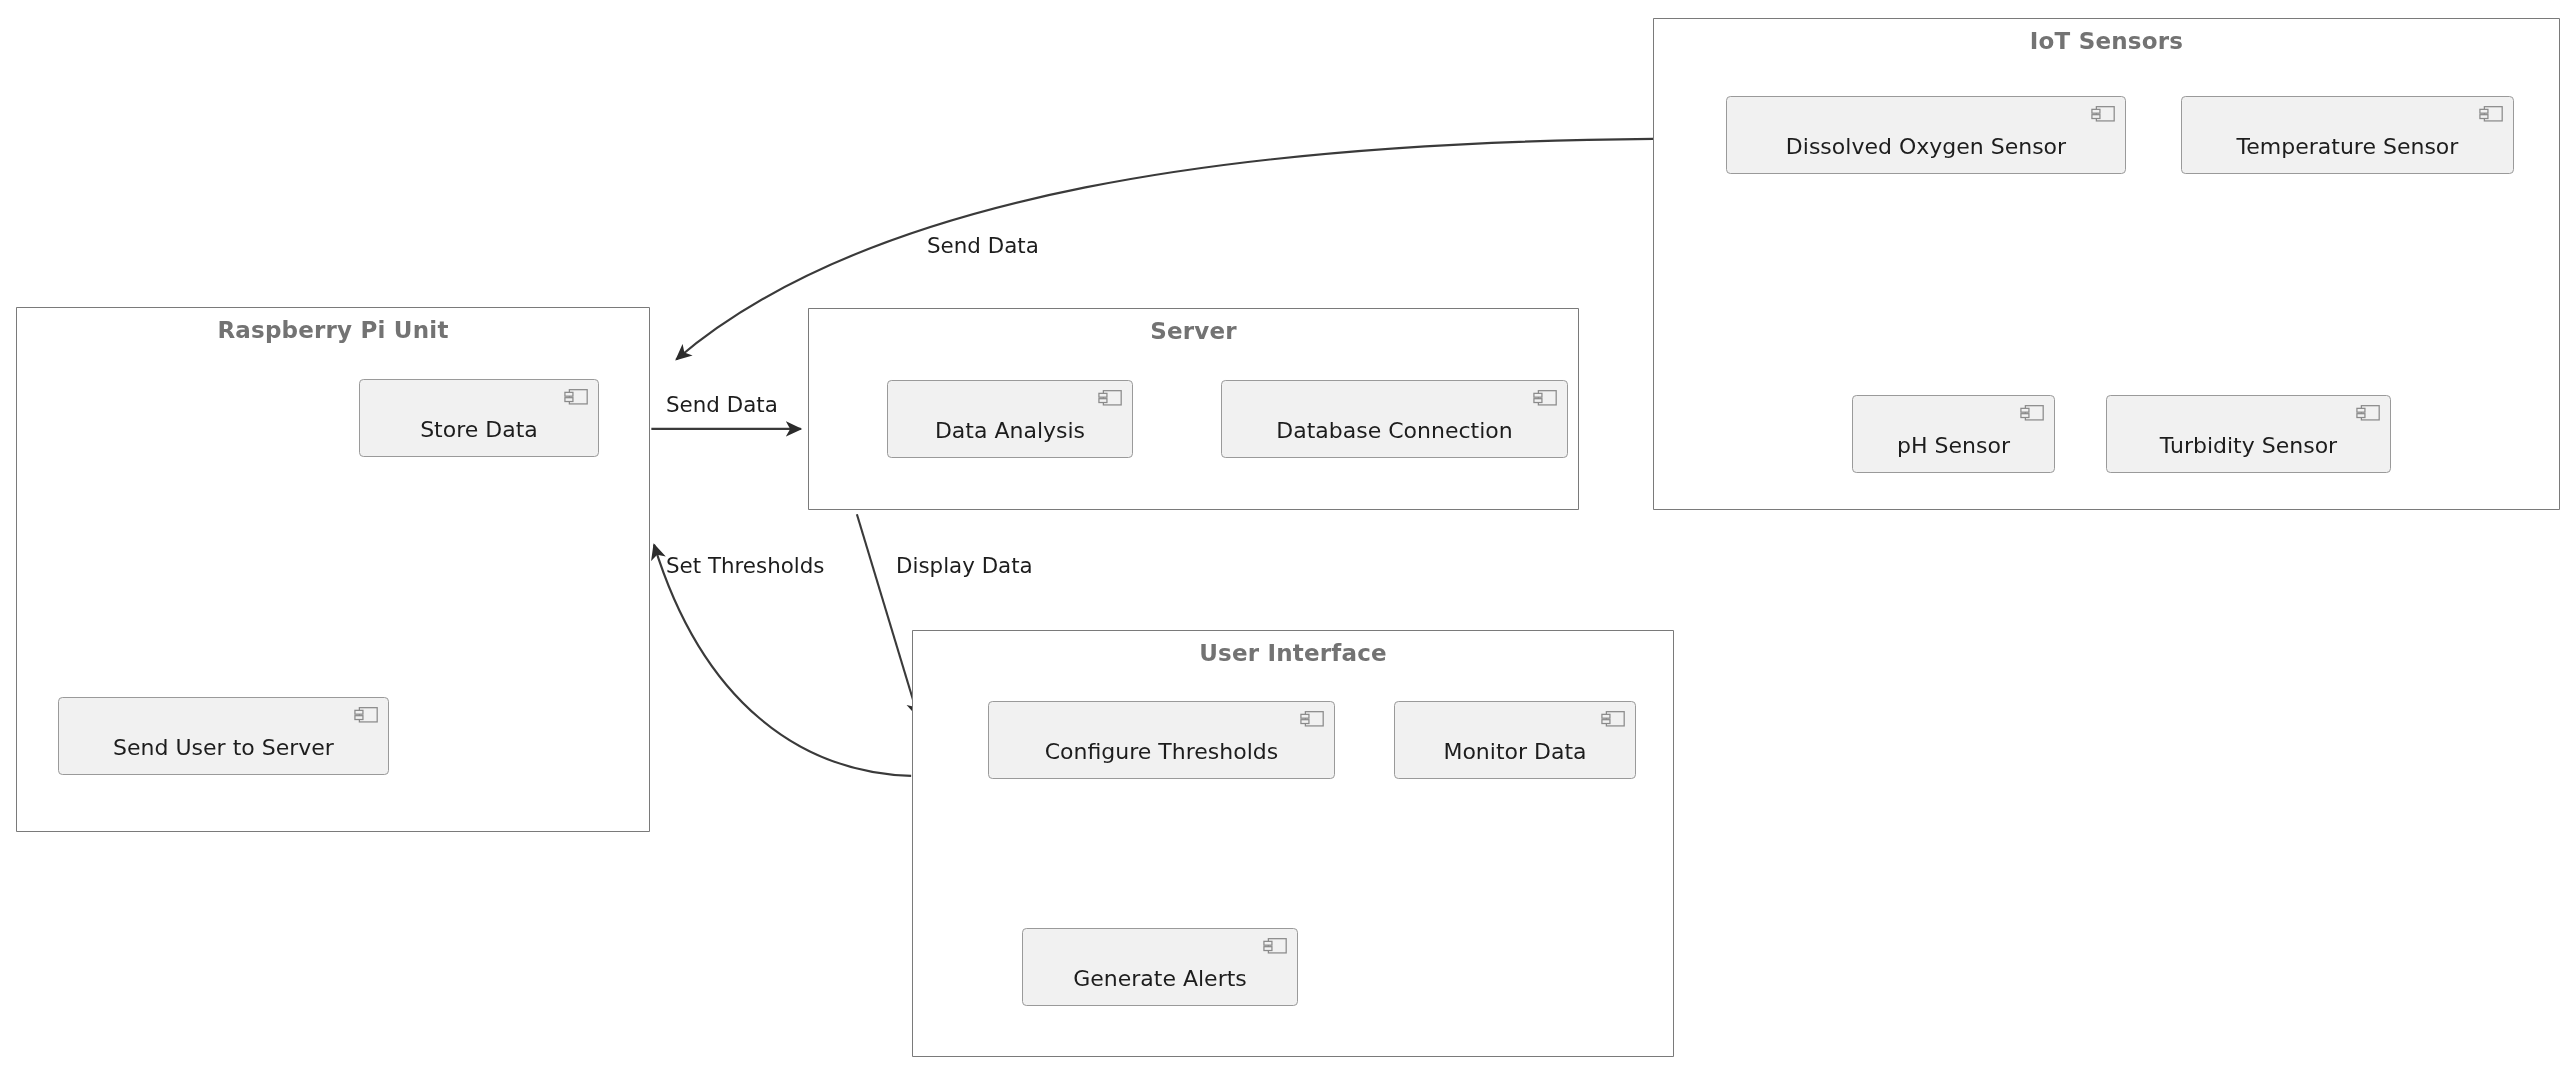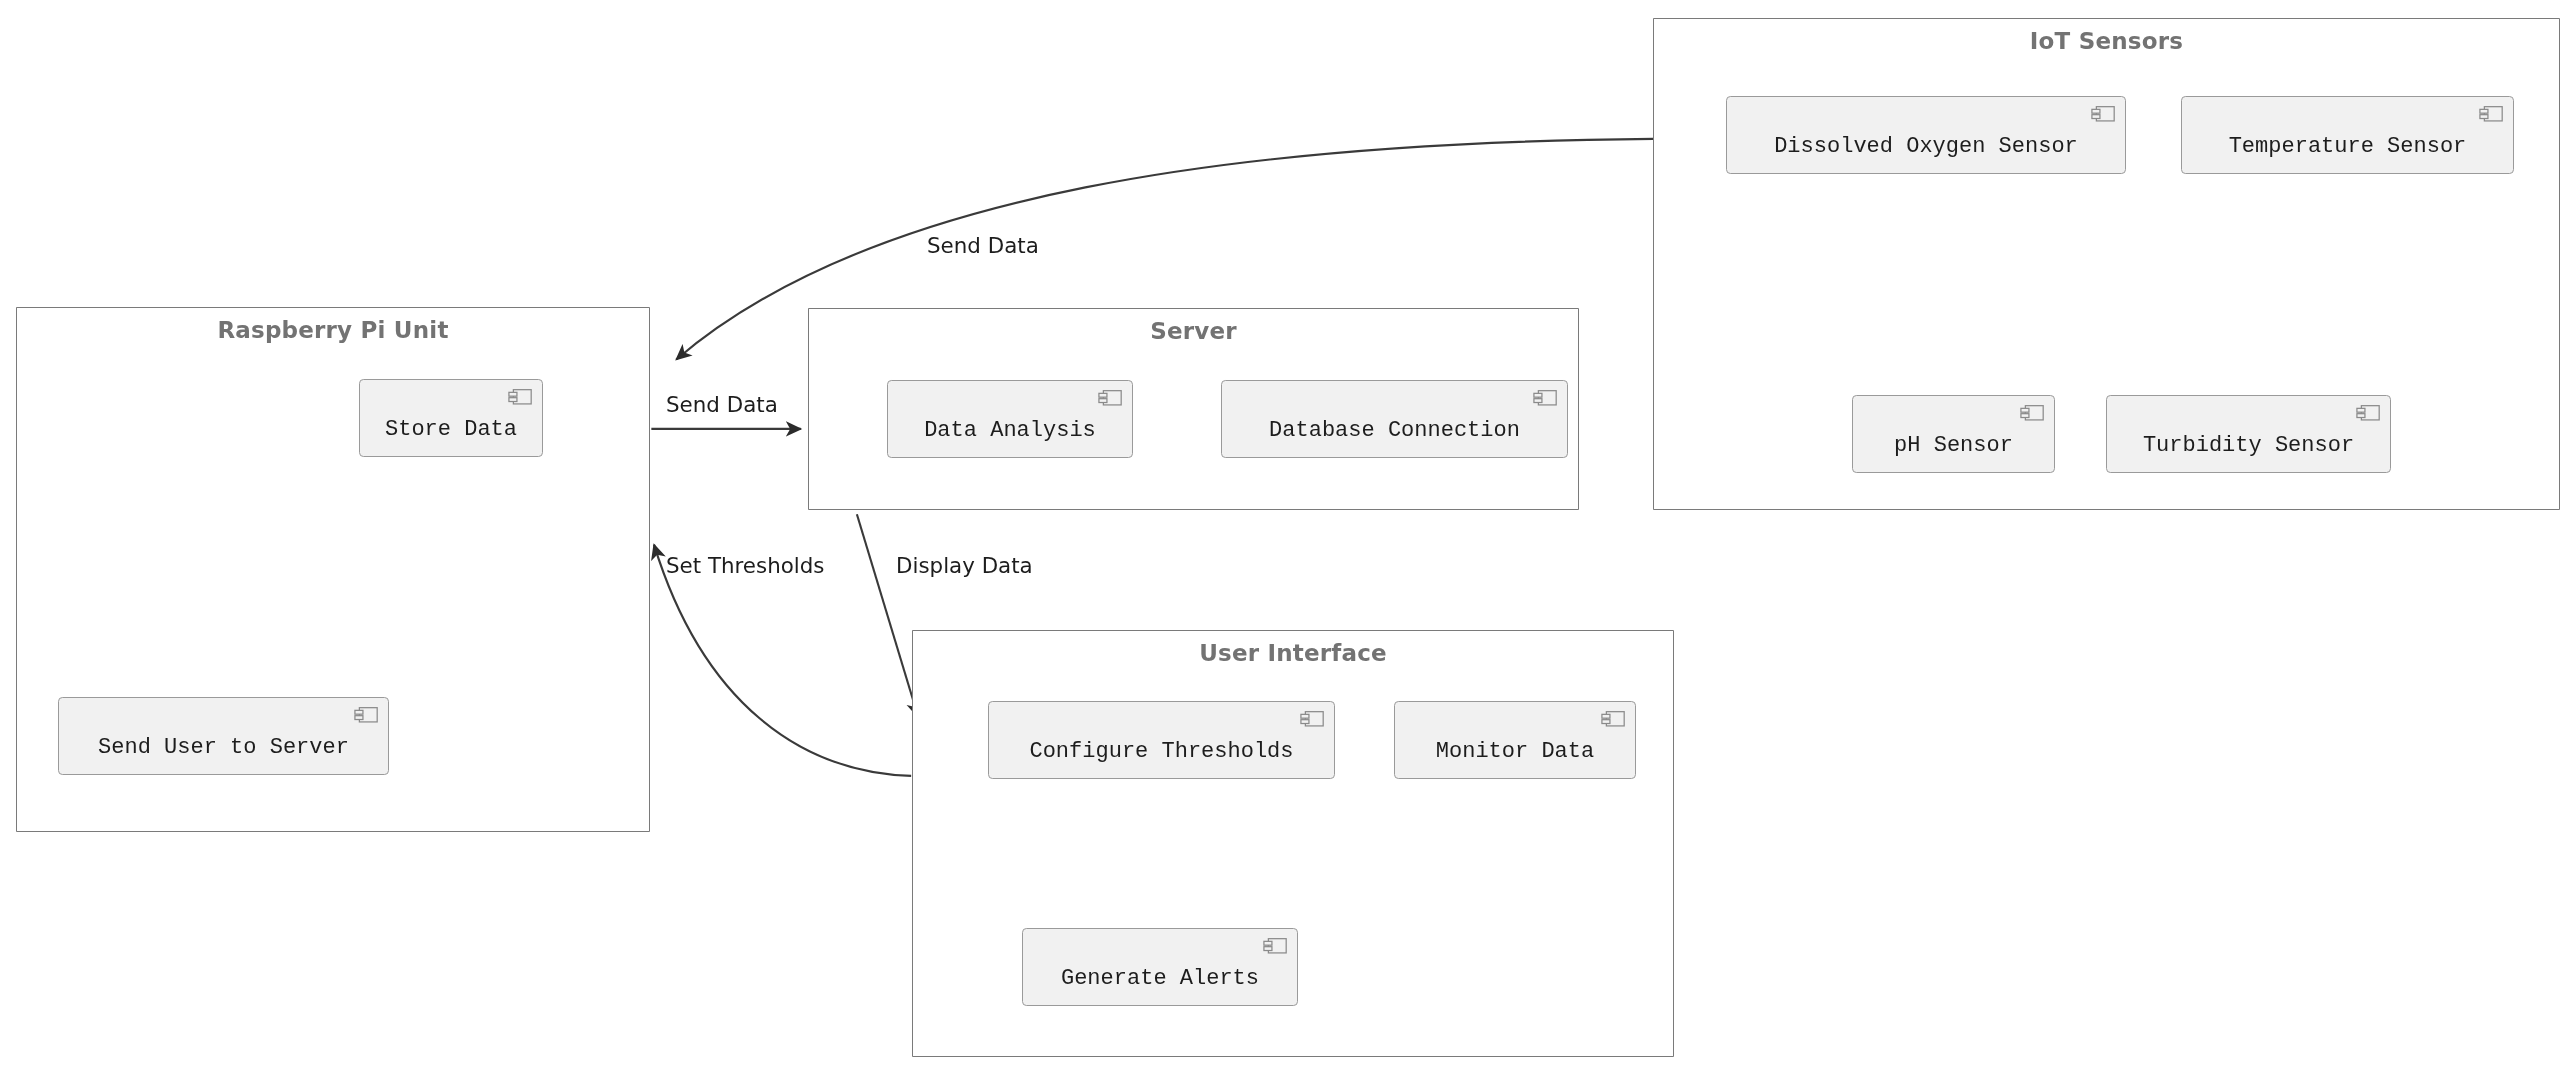--- a/index.html
+++ b/index.html
@@ -41,21 +41,20 @@
     white-space: nowrap;
   }
 
   
   .comp {
     position: absolute;
     box-sizing: border-box;
     background: #f1f1f1;
     border: 1.3px solid #9a9a9a;
     border-radius: 4.4px;
-    font-family: Liberation Mono, monospace;
   }
   .comp-label {
     position: absolute;
     left: 0;
     right: 0;
     bottom: 14.2px;
     text-align: center;
     font-size: 22px;
     color: #1d1d1d;
     white-space: nowrap;
@@ -109,21 +108,21 @@
 
   <div class="edge-label" style="left:927px; top:233px;">Send Data</div>
   <div class="edge-label" style="left:666px; top:392px;">Send Data</div>
   <div class="edge-label" style="left:868px; top:553px;margin-left:28px;">Display Data</div>
   <div class="edge-label" style="left:666px; top:553px;">Set Thresholds</div>
 
   <div class="pkg" style="left:16px; top:307px; width:634px; height:525px;">
     <div class="pkg-title">Raspberry Pi Unit</div>
 
 
-    <div class="comp" style="left:342px; top:71px; width:184px; height:78px;">
+    <div class="comp" style="left:342px; top:71px; width:240px; height:78px;">
       <svg class="comp-icon" viewBox="0 0 28 22">
         <rect x="6" y="3" width="20" height="16" fill="#f1f1f1" stroke="#8a8a8a" stroke-width="1.4"></rect>
         <rect x="1" y="6" width="9" height="4.3" fill="#f1f1f1" stroke="#8a8a8a" stroke-width="1.4"></rect>
         <rect x="1" y="12" width="9" height="4.3" fill="#f1f1f1" stroke="#8a8a8a" stroke-width="1.4"></rect>
       </svg>
       <div class="comp-label">Store Data</div>
     </div>
 
     <div class="comp" style="left:41px; top:389px; width:331px; height:78px;">
       <svg class="comp-icon" viewBox="0 0 28 22">

